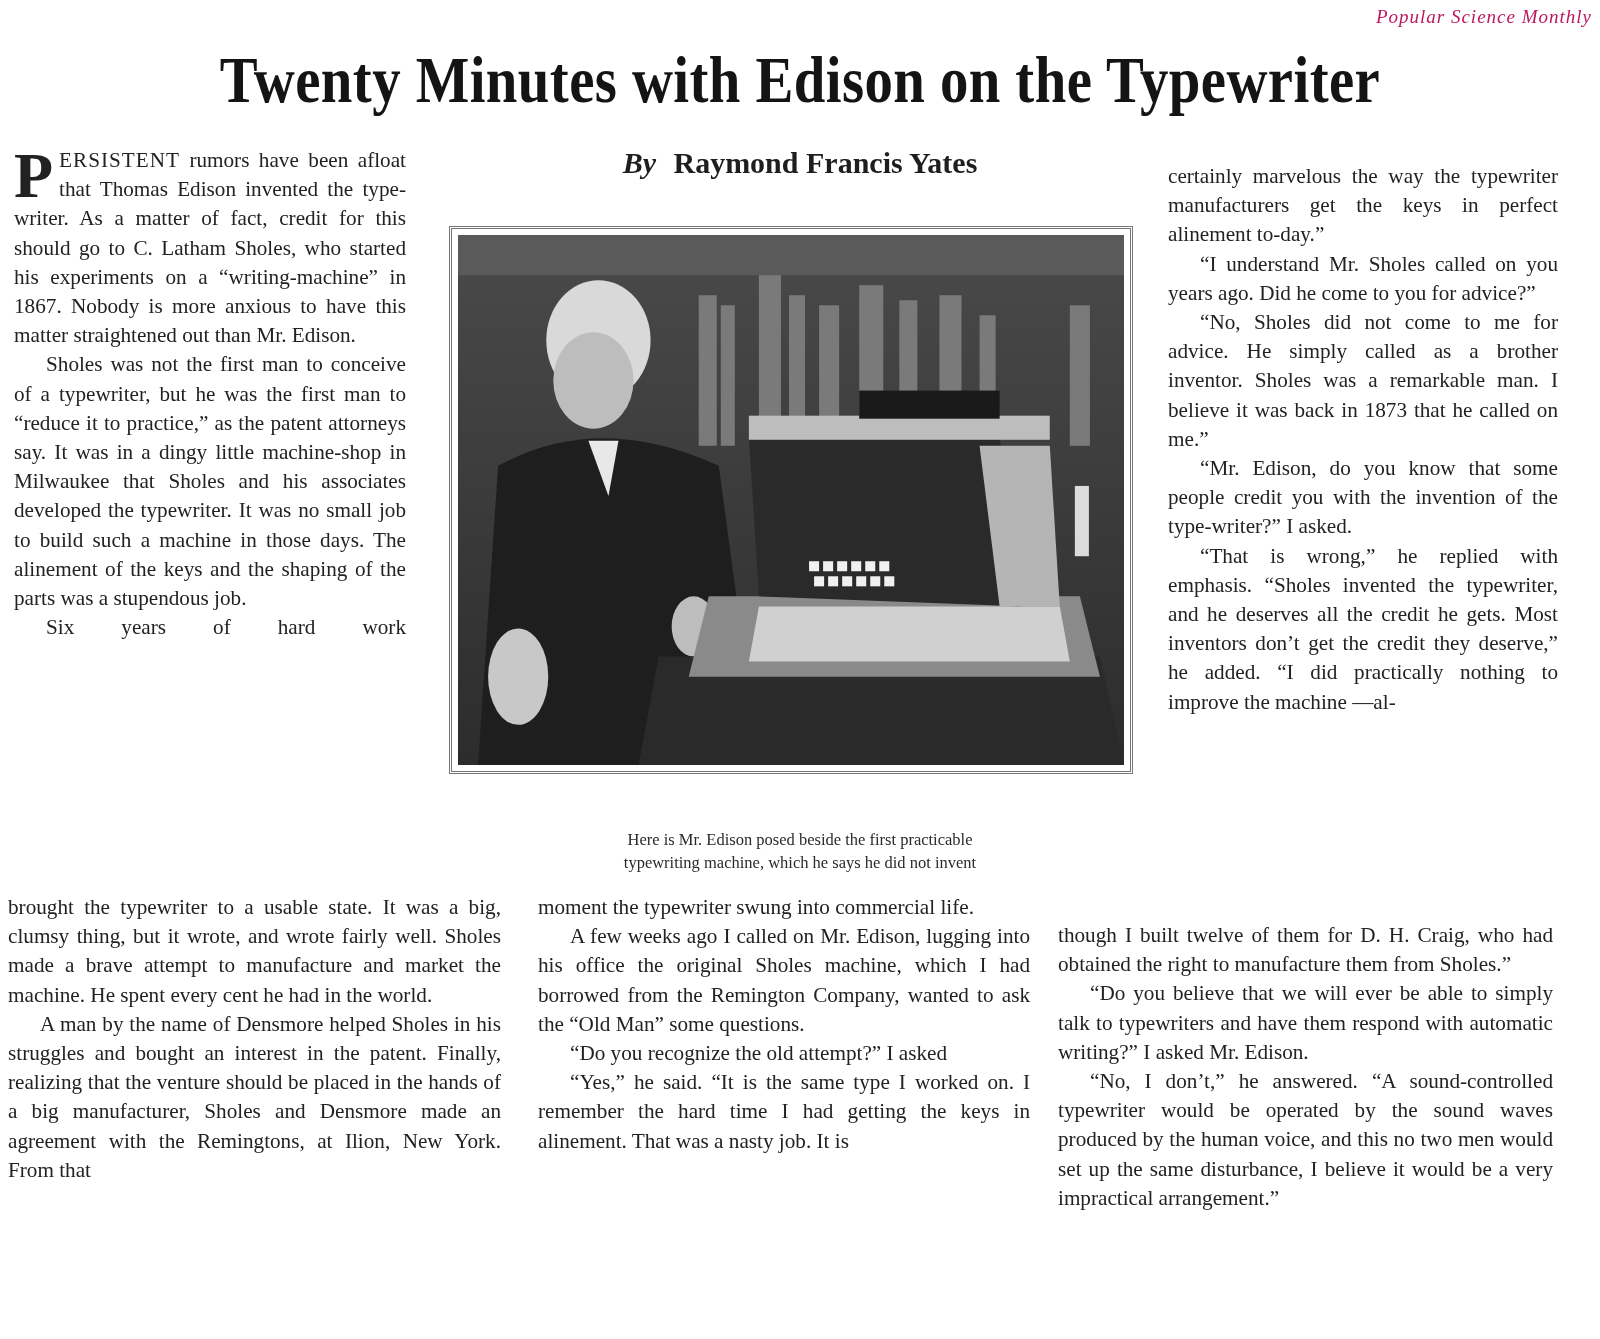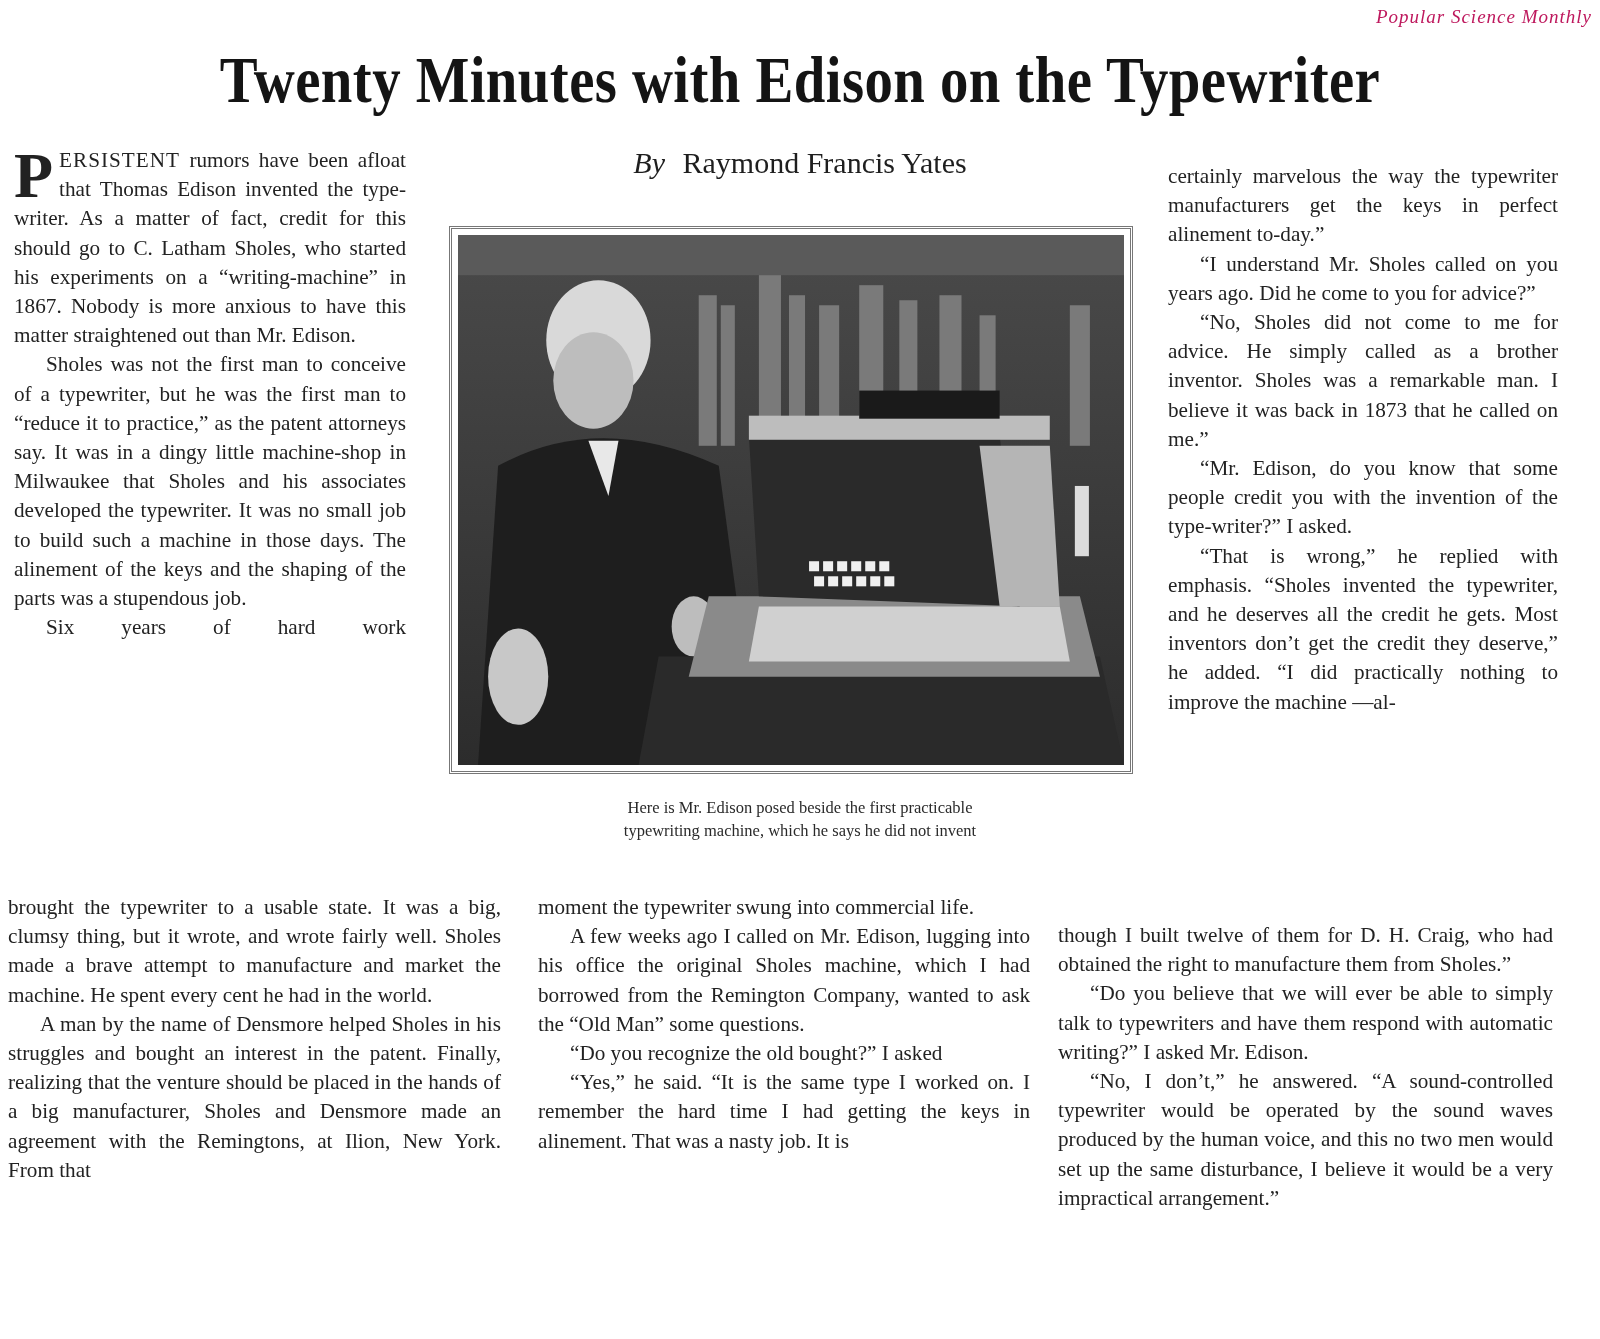--- a/index.html
+++ b/index.html
@@ -5,38 +5,38 @@
   html, body { margin:0; padding:0; background:#ffffff; }
   body { width:1600px; height:1339px; position:relative; overflow:hidden;
          font-family:"DejaVu Serif", "Liberation Serif", serif; color:#1a1a1a; }
   .running-head { position:absolute; right:8px; top:6px; font-style:italic;
          font-size:19px; color:#be185d; letter-spacing:1px;
          font-family:"Liberation Serif", serif; }
   .title { position:absolute; left:0; width:1600px; top:42px; text-align:center;
          font-family:"Liberation Serif", serif; font-size:66px; font-weight:bold;
          letter-spacing:0.5px; color:#141414; transform:scaleX(0.86); transform-origin:50% 0; }
   .byline { position:absolute; left:440px; width:720px; top:146px; text-align:center;
-         font-family:"Liberation Serif", serif; font-size:30px; font-weight:normal; color:#1e1e1e; }
+         font-family:"Liberation Serif", serif; font-size:30px; font-weight:bold; color:#1e1e1e; }
   .byline .by { font-style:italic; margin-right:10px; }
   .col { position:absolute; font-family:"Liberation Serif", serif; font-size:21.2px;
          line-height:29.2px; text-align:justify; color:#222; }
   .col p { margin:0; text-indent:32px; }
   .col p.noindent { text-indent:0; }
   .dropcap { float:left; font-size:64px; line-height:52px; font-weight:bold;
          margin:4px 6px 0 0; font-family:"Liberation Serif", serif; }
   .smallcaps { letter-spacing:1px; font-variant:small-caps; }
   #col1 { left:14px; top:146px; width:392px; }
   #col1b { left:8px; top:893px; width:493px; }
   #col2b { left:538px; top:893px; width:492px; }
   #col3 { left:1168px; top:162px; width:390px; }
   #col3b { left:1058px; top:893px; width:495px;margin-top:28px; }
   .photo-frame { position:absolute; left:449px; top:226px; width:684px; height:548px;
          border:3px double #777; padding:6px; box-sizing:border-box; background:#fff; }
   .photo { width:100%; height:100%; background:#3a3a3a; position:relative; overflow:hidden; }
-  .caption { position:absolute; left:440px; width:720px; top:796px; text-align:center;
+  .caption { position:absolute; left:440px; width:720px; top:828px; text-align:center;
          font-family:"Liberation Serif", serif; font-size:16.5px; line-height:23px; color:#2a2a2a; }
 </style>
 </head>
 <body>
 
 <div class="running-head">Popular Science Monthly</div>
 <h1 class="title" style="margin:0;">Twenty Minutes with Edison on the Typewriter</h1>
 <div class="byline">
   <span class="by">By</span>
   <span>Raymond Francis Yates</span>
@@ -122,21 +122,21 @@
 </div>
 
 <div class="col" id="col1b">
   <p class="noindent">brought the typewriter to a usable state. It was a big, clumsy thing, but it wrote, and wrote fairly well. Sholes made a brave attempt to manufacture and market the machine. He spent every cent he had in the world.</p>
   <p>A man by the name of Densmore helped Sholes in his struggles and bought an interest in the patent. Finally, realizing that the venture should be placed in the hands of a big manufacturer, Sholes and Densmore made an agreement with the Remingtons, at Ilion, New York. From that</p>
 </div>
 
 <div class="col" id="col2b">
   <p class="noindent">moment the typewriter swung into commercial life.</p>
   <p>A few weeks ago I called on Mr. Edison, lugging into his office the original Sholes machine, which I had borrowed from the Remington Company, wanted to ask the “Old Man” some questions.</p>
-  <p>“Do you recognize the old bought?” I asked</p>
+  <p>“Do you recognize the old attempt?” I asked</p>
   <p>“Yes,” he said. “It is the same type I worked on. I remember the hard time I had getting the keys in alinement. That was a nasty job. It is</p>
 </div>
 
 <div class="col" id="col3b">
   <p class="noindent">though I built twelve of them for D. H. Craig, who had obtained the right to manufacture them from Sholes.”</p>
   <p>“Do you believe that we will ever be able to simply talk to typewriters and have them respond with automatic writing?” I asked Mr. Edison.</p>
   <p>“No, I don’t,” he answered. “A sound-controlled typewriter would be operated by the sound waves produced by the human voice, and this no two men would set up the same disturbance, I believe it would be a very impractical arrangement.”</p>
 </div>
 
 </body></html>

